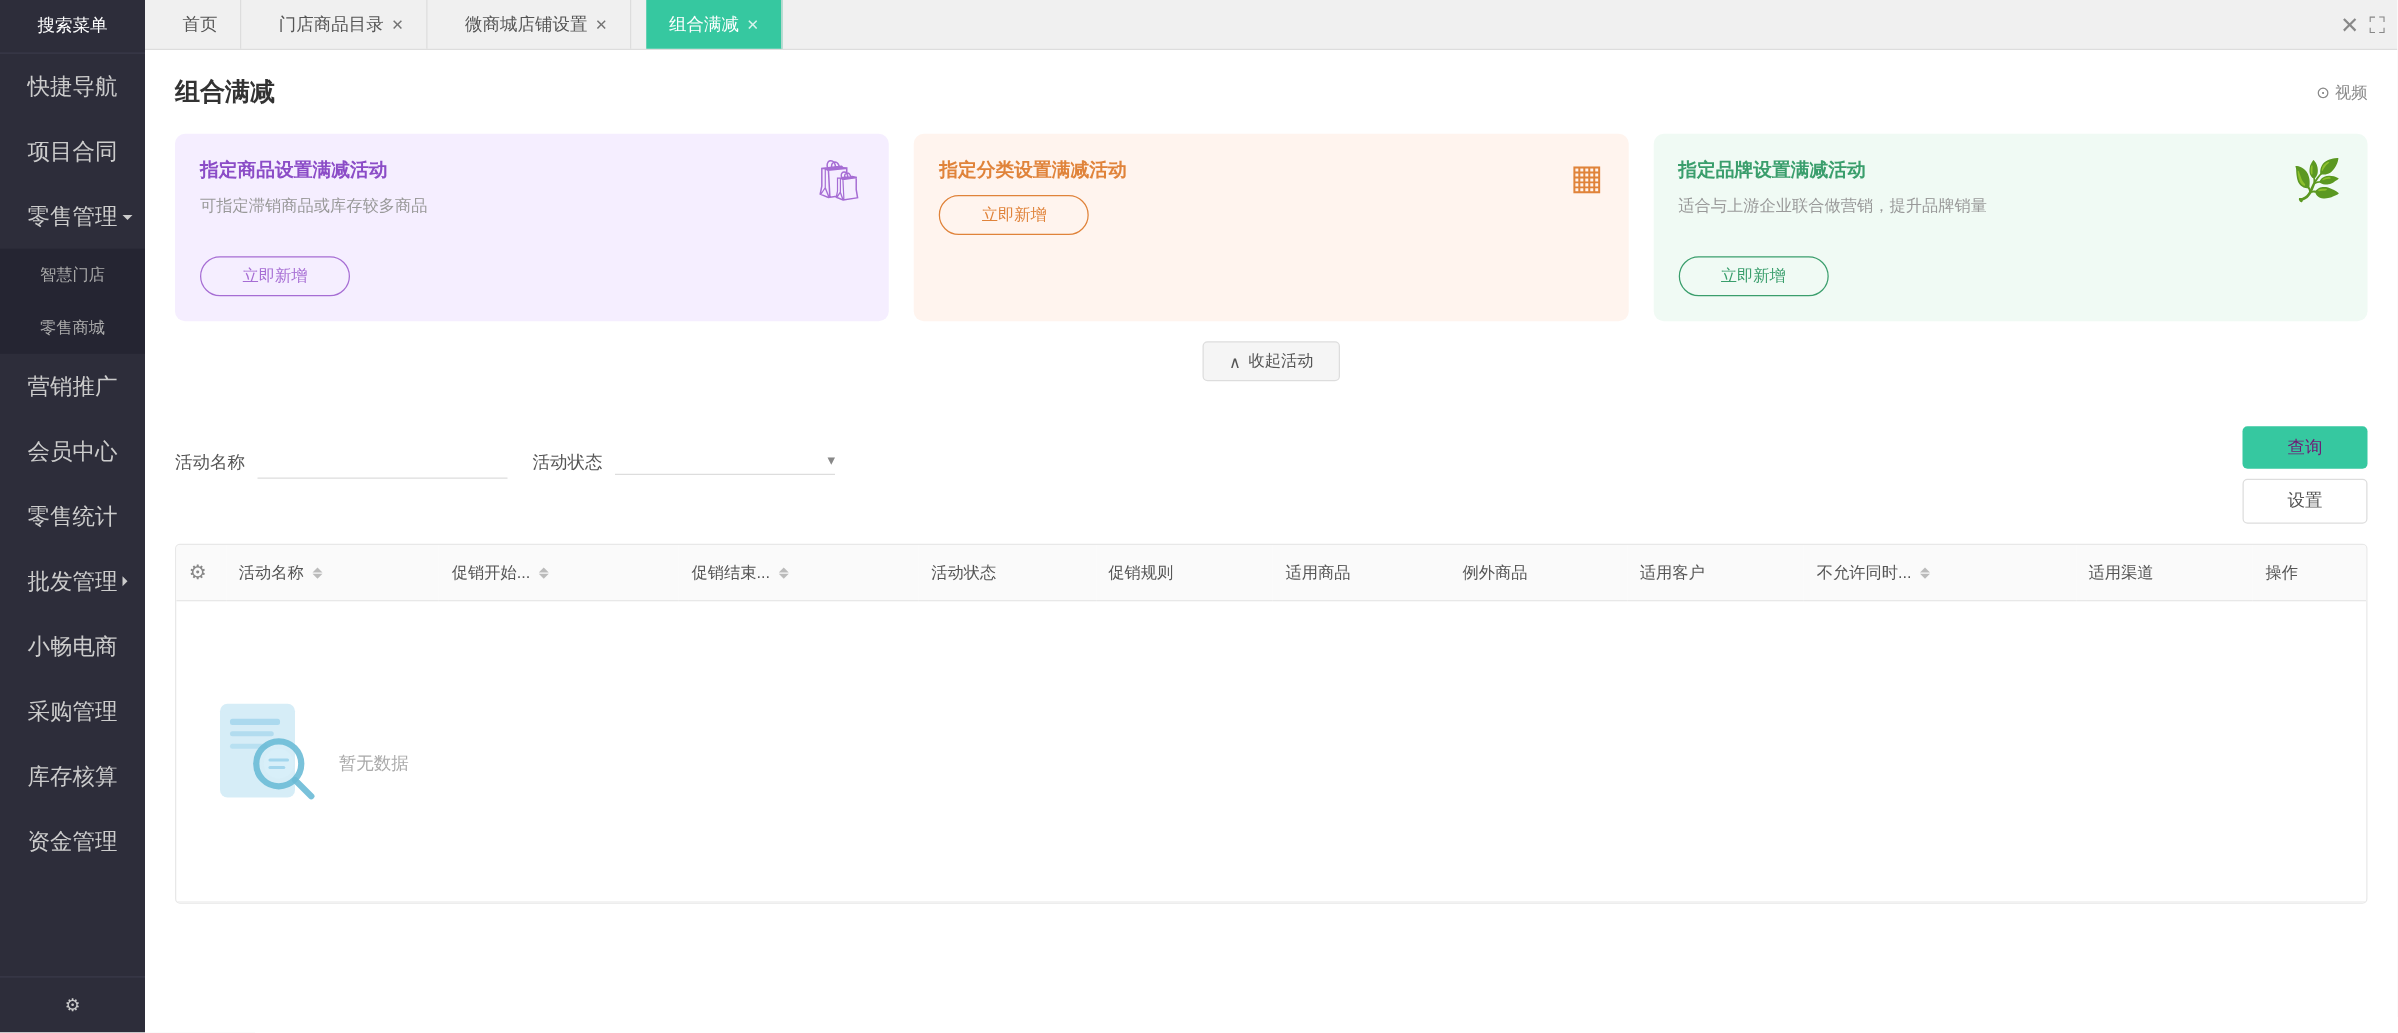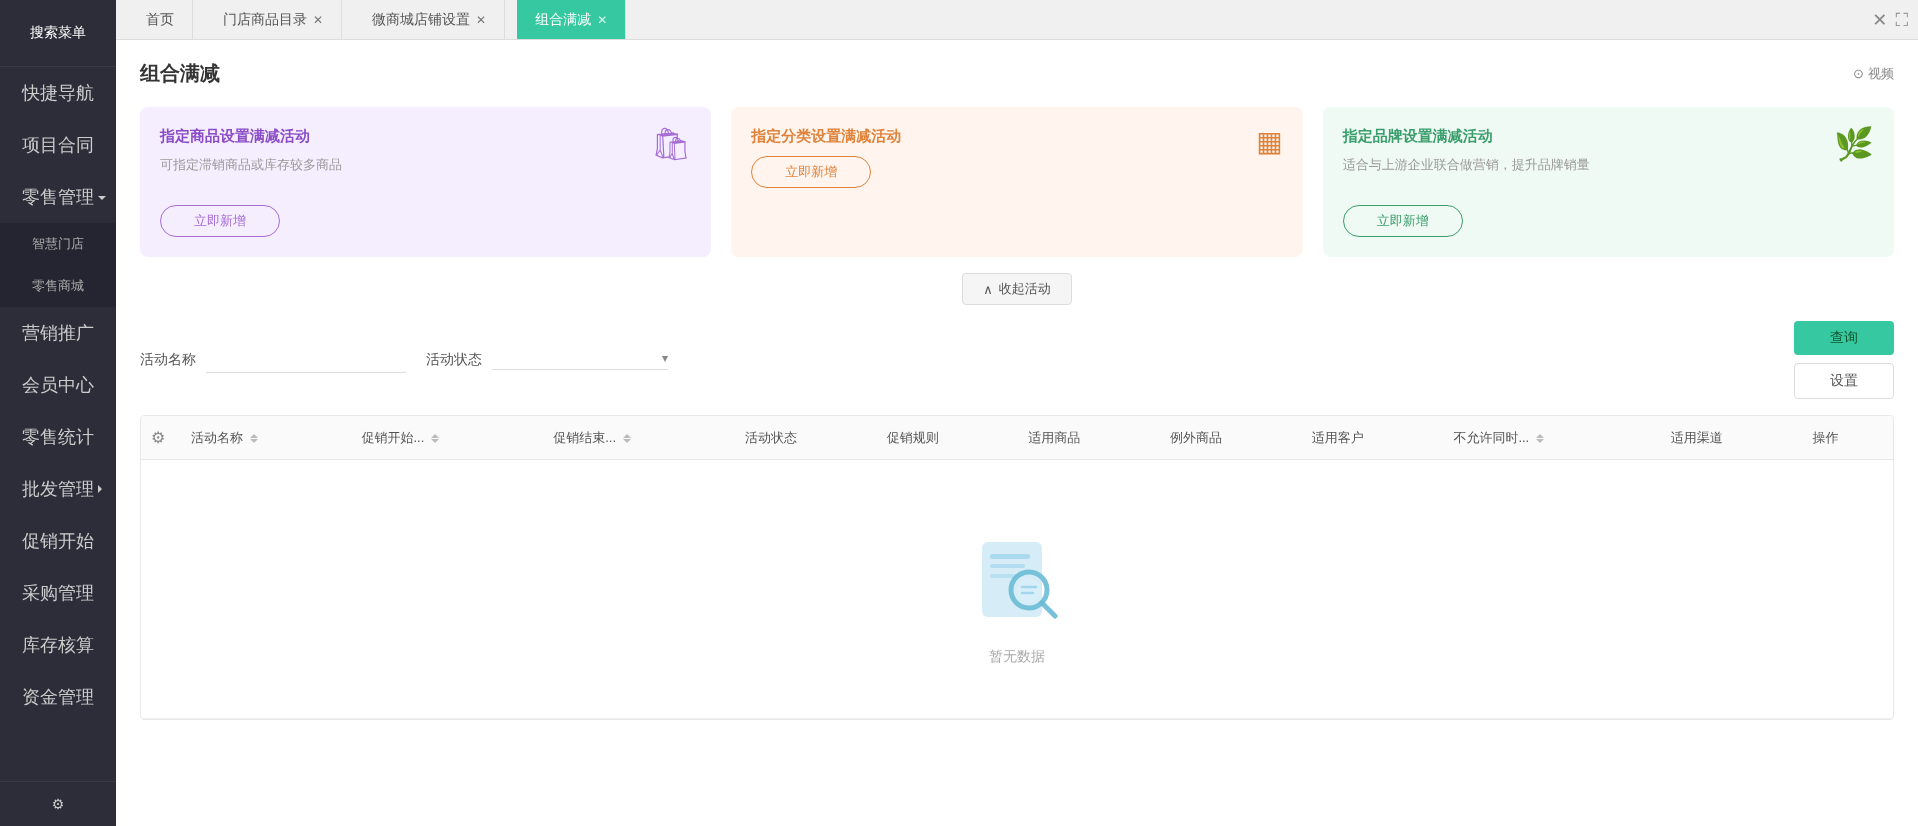--- a/index.html
+++ b/index.html
@@ -9,21 +9,21 @@
     .sidebar {
       width: 116px;
       background: #2d2d3a;
       color: #ccc;
       display: flex;
       flex-direction: column;
       flex-shrink: 0;
       height: 100%;
     }
     .sidebar-search {
-      padding: 24px 0;
+      padding: 12px 0;
       text-align: center;
       color: #fff;
       font-size: 14px;
       cursor: pointer;
       border-bottom: 1px solid #3a3a4a;
     }
     .sidebar-item {
       padding: 14px 0;
       text-align: center;
       color: #ccc;
@@ -268,27 +268,28 @@
       font-size: 12px;
     }
     .search-actions {
       margin-left: auto;
       display: flex;
       flex-direction: column;
       gap: 8px;
     }
     .btn-primary {
       background: #36c8a0;
-      color: #14532d;
+      color: #701a75;
       border: none;
       border-radius: 4px;
       padding: 8px 36px;
       font-size: 14px;
       cursor: pointer;
       min-width: 70px;
+      margin-top: 20px;
     }
     .btn-default {
       background: #fff;
       color: #555;
       border: 1px solid #ddd;
       border-radius: 4px;
       padding: 8px 24px;
       font-size: 14px;
       cursor: pointer;
       min-width: 70px;
@@ -340,21 +341,21 @@
     }
     .th-settings {
       width: 40px;
       text-align: center;
     }
     .settings-icon { font-size: 16px; color: #888; cursor: pointer; }
 
     
     .empty-state {
       display: flex;
-      flex-direction: column;
+      flex-direction: row;
       align-items: center;
       padding: 60px 0 40px;
     }
     .empty-illustration {
       width: 120px;
       height: 100px;
       margin-bottom: 16px;
     }
     .empty-text {
       font-size: 14px;
@@ -369,21 +370,21 @@
 
   <div class="sidebar-item">快捷导航</div>
   <div class="sidebar-item">项目合同</div>
   <div class="sidebar-item has-arrow expanded">零售管理</div>
   <div class="sidebar-sub-item">智慧门店</div>
   <div class="sidebar-sub-item">零售商城</div>
   <div class="sidebar-item">营销推广</div>
   <div class="sidebar-item">会员中心</div>
   <div class="sidebar-item">零售统计</div>
   <div class="sidebar-item has-arrow">批发管理</div>
-  <div class="sidebar-item">促销开始</div>
+  <div class="sidebar-item">小畅电商</div>
   <div class="sidebar-item">采购管理</div>
   <div class="sidebar-item">库存核算</div>
   <div class="sidebar-item">资金管理</div>
 
   <div class="sidebar-settings">
     <span>⚙</span>
   </div>
 </aside>
 
 <div class="main">

